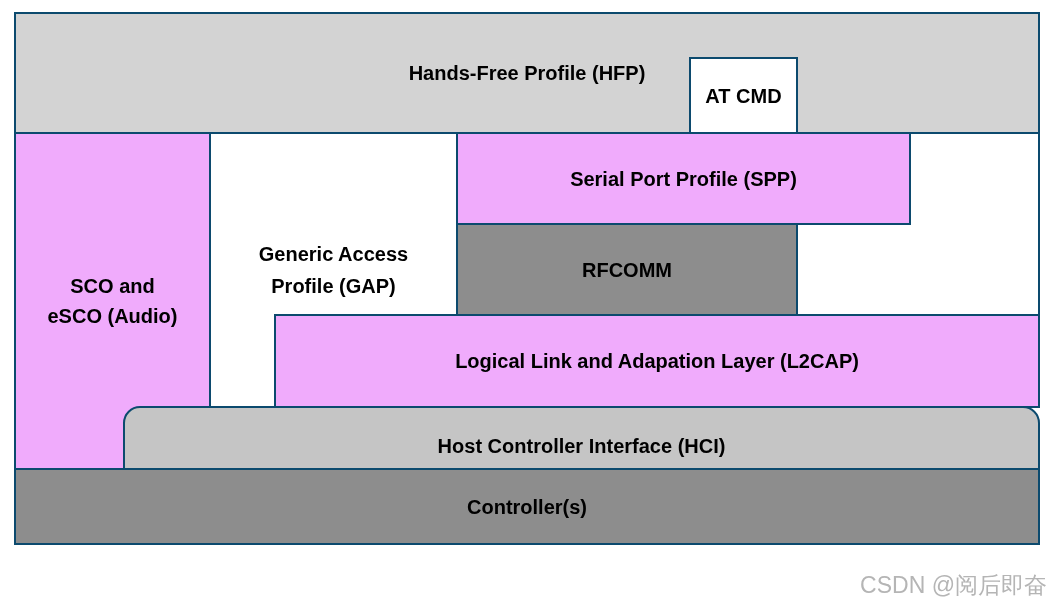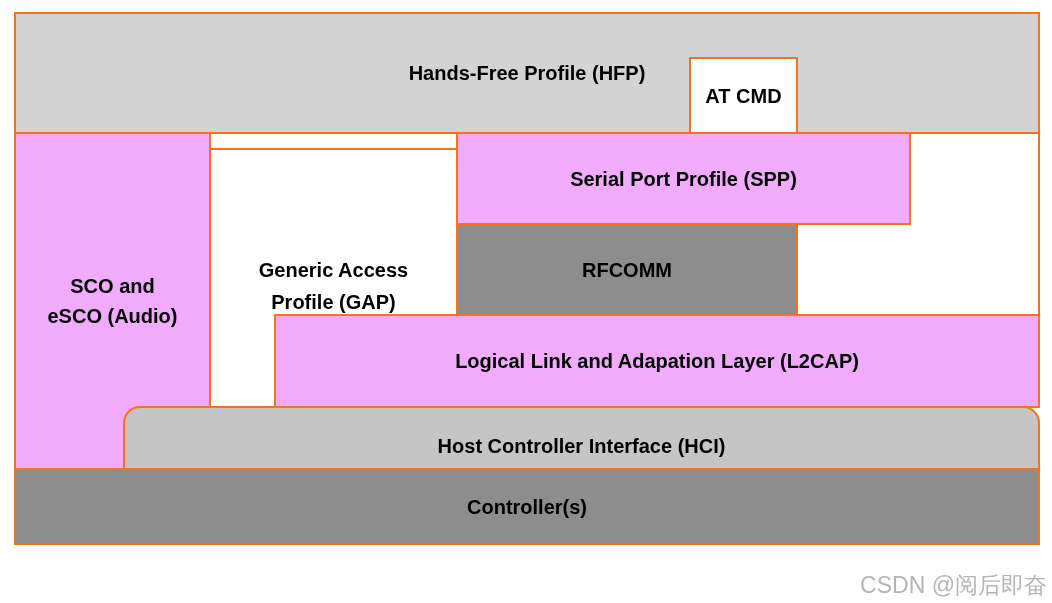--- a/index.html
+++ b/index.html
@@ -11,39 +11,39 @@
   #stage {
     position: relative;
     width: 1052px;
     height: 603px;
     background: #ffffff;
     overflow: hidden;
   }
   .block {
     position: absolute;
     box-sizing: border-box;
-    border: 2px solid #f97316;
+    border: 2px solid #0c4a6e;
     display: flex;
     align-items: center;
     justify-content: center;
     text-align: center;
     font-weight: bold;
     font-size: 20px;
     line-height: 30px;
     color: #000000;
   }
   .bg-light  { background: #d3d3d3; }
   .bg-med    { background: #f0abfc; }
   .bg-dark   { background: #8d8d8d; }
   .bg-hci    { background: #c5c5c5; }
   .bg-white  { background: #ffffff; }
 
   
   .hfp        { left: 14px;  top: 12px;  width: 1026px; height: 122px; }
-  .gap        { left: 209px; top: 148px; width: 249px;  height: 276px; }
+  .gap        { left: 209px; top: 132px; width: 249px;  height: 276px; }
   .sdp-bg     { left: 796px; top: 132px; width: 244px;  height: 184px; }
   .sco        { left: 14px;  top: 132px; width: 197px;  height: 338px; }
   .spp        { left: 456px; top: 132px; width: 455px;  height: 93px;  }
   .rfcomm     { left: 456px; top: 223px; width: 342px;  height: 93px;  }
   .l2cap      { left: 274px; top: 314px; width: 766px;  height: 94px;  }
   .hci        { left: 123px; top: 406px; width: 917px;  height: 80px; border-radius: 17px;  }
   .controller { left: 14px;  top: 468px; width: 1026px; height: 77px;  }
   .atcmd      { left: 689px; top: 57px;  width: 109px;  height: 77px;  }
 
   

